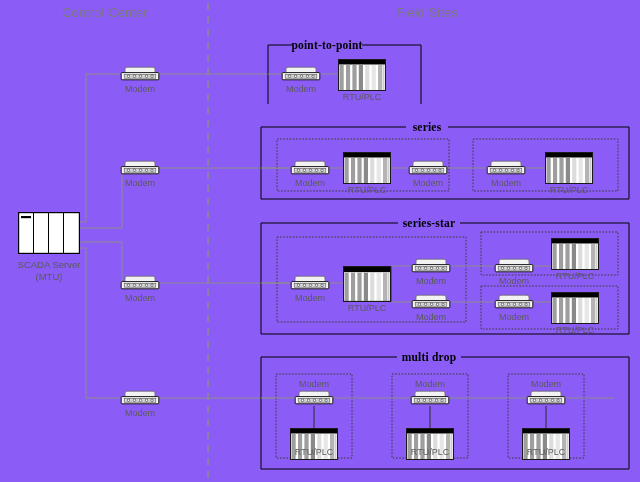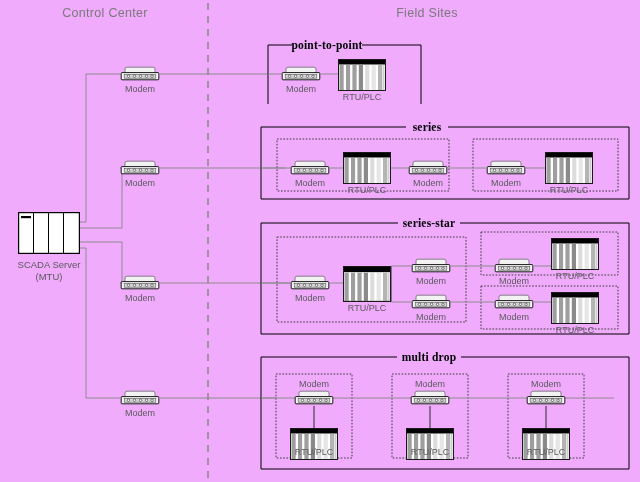--- a/index.html
+++ b/index.html
@@ -8,21 +8,21 @@
     padding: 0;
     background: #ffffff;
   }
   body {
     font-family: "Liberation Sans", sans-serif;
   }
   #canvas {
     position: relative;
     width: 640px;
     height: 482px;
-    background: #f0abfc;
+    background: #8b5cf6;
     overflow: hidden;
   }
   svg#diagram {
     position: absolute;
     left: 0;
     top: 0;
     width: 640px;
     height: 482px;
     display: block;
   }

